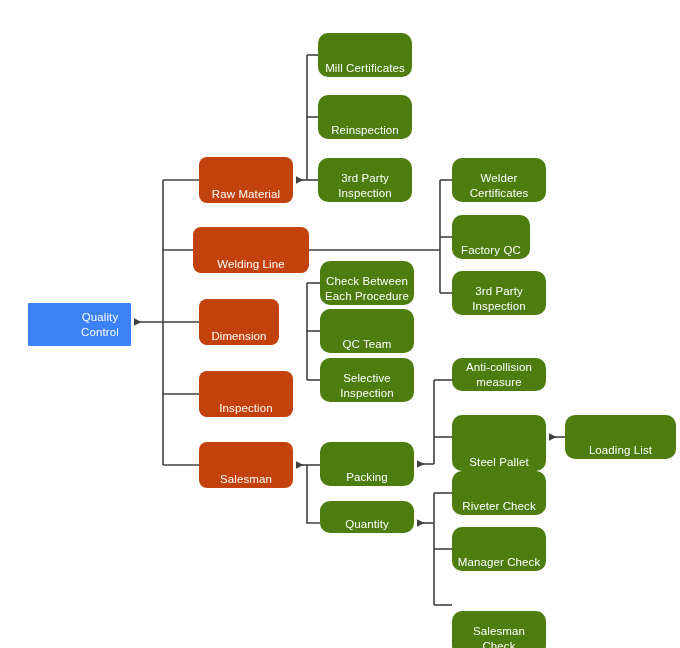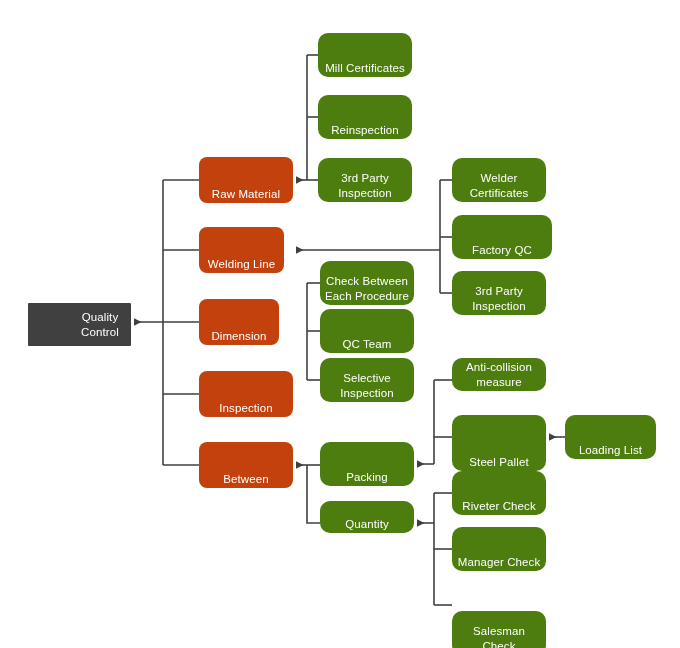--- a/index.html
+++ b/index.html
@@ -33,21 +33,21 @@
     justify-content: center;
     text-align: center;
     color: #ffffff;
     font-size: 11.5px;
     line-height: 1.25;
     letter-spacing: 0.1px;
     padding: 2px 5px;
     z-index: 2;
   }
   .node-root {
-    background: #404040;
+    background: #3b82f6;
     border-radius: 1px;
     padding-left: 46px;
   }
   .node-primary {
     background: #c2410c;
     border-radius: 8px;
     align-items: flex-end;
   }
   .node-secondary {
     background: #4d7c0f;
@@ -114,55 +114,55 @@
   </svg>
 
   <div class="node node-root" style="left:28px; top:303px; width:103px; height:43px;">
     <span class="node-label">Quality Control</span>
   </div>
 
   <div class="node node-primary" style="left:199px; top:157px; width:94px; height:46px;">
     <span class="node-label">Raw Material</span>
   </div>
 
-  <div class="node node-primary" style="left:199px; top:227px; width:85px; height:46px;">
+  <div class="node node-primary" style="left:193px; top:227px; width:116px; height:46px;">
     <span class="node-label">Welding Line</span>
   </div>
 
   <div class="node node-primary" style="left:199px; top:299px; width:80px; height:46px;">
     <span class="node-label">Dimension</span>
   </div>
 
   <div class="node node-primary" style="left:199px; top:371px; width:94px; height:46px;">
     <span class="node-label">Inspection</span>
   </div>
 
   <div class="node node-primary" style="left:199px; top:442px; width:94px; height:46px;">
-    <span class="node-label">Between</span>
+    <span class="node-label">Salesman</span>
   </div>
 
   <div class="node node-secondary" style="left:318px; top:33px; width:94px; height:44px;">
     <span class="node-label">Mill Certificates</span>
   </div>
 
   <div class="node node-secondary" style="left:318px; top:95px; width:94px; height:44px;">
     <span class="node-label">Reinspection</span>
   </div>
 
   <div class="node node-secondary" style="left:318px; top:158px; width:94px; height:44px;">
     <span class="node-label">3rd Party
 Inspection</span>
   </div>
 
   <div class="node node-secondary" style="left:452px; top:158px; width:94px; height:44px;">
     <span class="node-label">Welder
 Certificates</span>
   </div>
 
-  <div class="node node-secondary" style="left:452px; top:215px; width:100px; height:44px;">
+  <div class="node node-secondary" style="left:452px; top:215px; width:78px; height:44px;">
     <span class="node-label">Factory QC</span>
   </div>
 
   <div class="node node-secondary" style="left:452px; top:271px; width:94px; height:44px;">
     <span class="node-label">3rd Party
 Inspection</span>
   </div>
 
   <div class="node node-secondary" style="left:320px; top:261px; width:94px; height:44px;">
     <span class="node-label">Check Between
@@ -188,21 +188,21 @@
 
   <div class="node node-secondary" style="left:452px; top:358px; width:94px; height:33px;">
     <span class="node-label">Anti-collision
 measure</span>
   </div>
 
   <div class="node node-secondary" style="left:452px; top:415px; width:94px; height:56px;">
     <span class="node-label">Steel Pallet</span>
   </div>
 
-  <div class="node node-secondary" style="left:565px; top:415px; width:91px; height:44px;">
+  <div class="node node-secondary" style="left:565px; top:415px; width:111px; height:44px;">
     <span class="node-label">Loading List</span>
   </div>
 
   <div class="node node-secondary" style="left:452px; top:471px; width:94px; height:44px;">
     <span class="node-label">Riveter Check</span>
   </div>
 
   <div class="node node-secondary" style="left:452px; top:527px; width:94px; height:44px;">
     <span class="node-label">Manager Check</span>
   </div>

